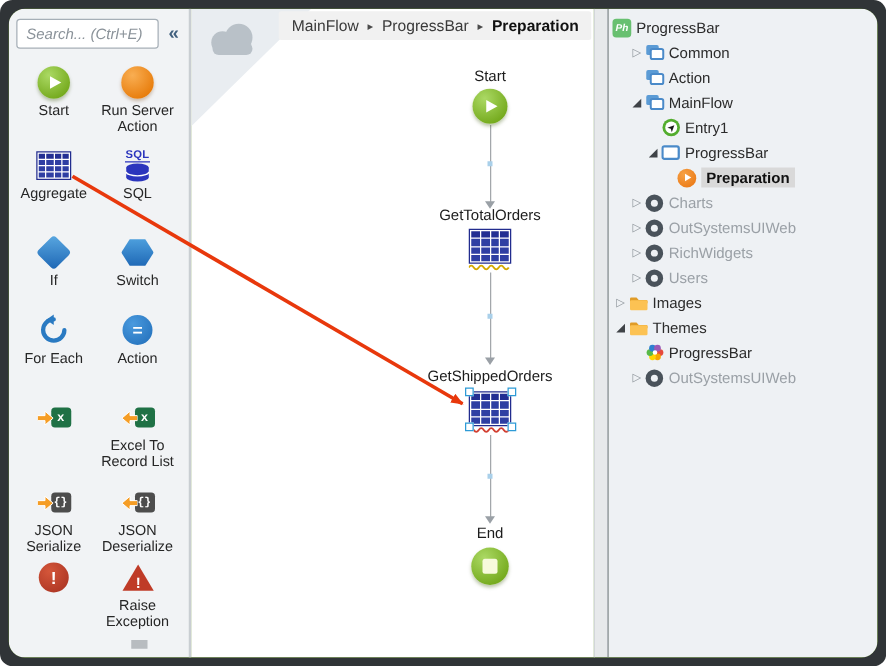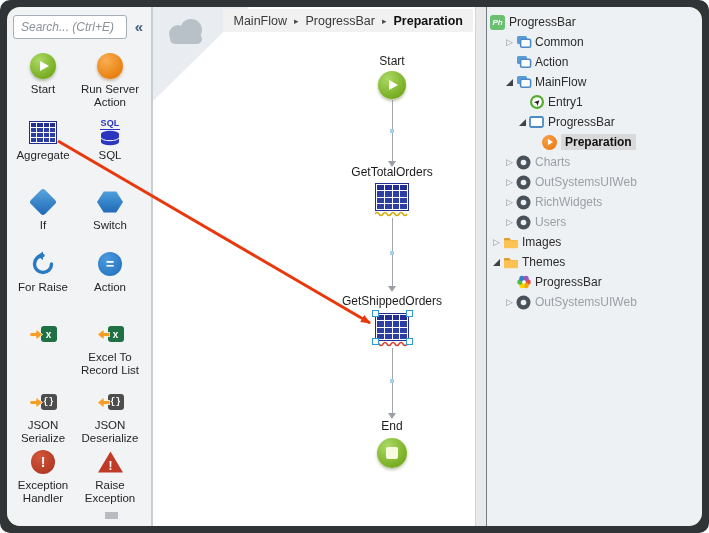--- a/index.html
+++ b/index.html
@@ -141,21 +141,21 @@
             </div>
     <div class="tool-label">Switch</div>
           </div>
           <div class="tool-cell" style="left: 3px; top: 243px;">
             <div class="tool-icon">
               <svg width="26" height="26" viewBox="0 0 26 26">
       <path d="M21.5,13 A8.5,8.5 0 1 1 13,4.5" fill="none" stroke="#2a7ac2" stroke-width="3.4" stroke-linecap="round"></path>
       <polygon points="13,0.5 13,9 7,4.7" fill="#2a7ac2"></polygon>
               </svg>
             </div>
-    <div class="tool-label">For Raise</div>
+    <div class="tool-label">For Each</div>
           </div>
           <div class="tool-cell" style="left: 70px; top: 243px;">
             <div class="tool-icon">
               <div class="circle assign-circle">=</div>
             </div>
     <div class="tool-label">Action</div>
           </div>
           <div class="tool-cell" style="left: 3px; top: 313px;">
             <div class="tool-icon">
               <div class="combo-icon">
@@ -196,21 +196,20 @@
                 </svg>
                 <div class="badge-sq json-sq">{}</div>
               </div>
             </div>
     <div class="tool-label">JSON Deserialize</div>
           </div>
           <div class="tool-cell" style="left: 3px; top: 441px;">
             <div class="tool-icon">
               <div class="circle exc-circle">!</div>
             </div>
-    <div class="tool-label">Exception Handler</div>
           </div>
           <div class="tool-cell" style="left: 70px; top: 441px;">
             <div class="tool-icon">
               <svg width="27" height="24" viewBox="0 0 27 24">
       <path d="M13.5,1.5 L26,22.5 H1 Z" fill="#bf3b27"></path>
       <text x="13.5" y="20" text-anchor="middle" font-size="12" font-weight="bold" fill="#fff" font-family="Liberation Sans, sans-serif">!</text>
               </svg>
             </div>
     <div class="tool-label">Raise Exception</div>
           </div>

